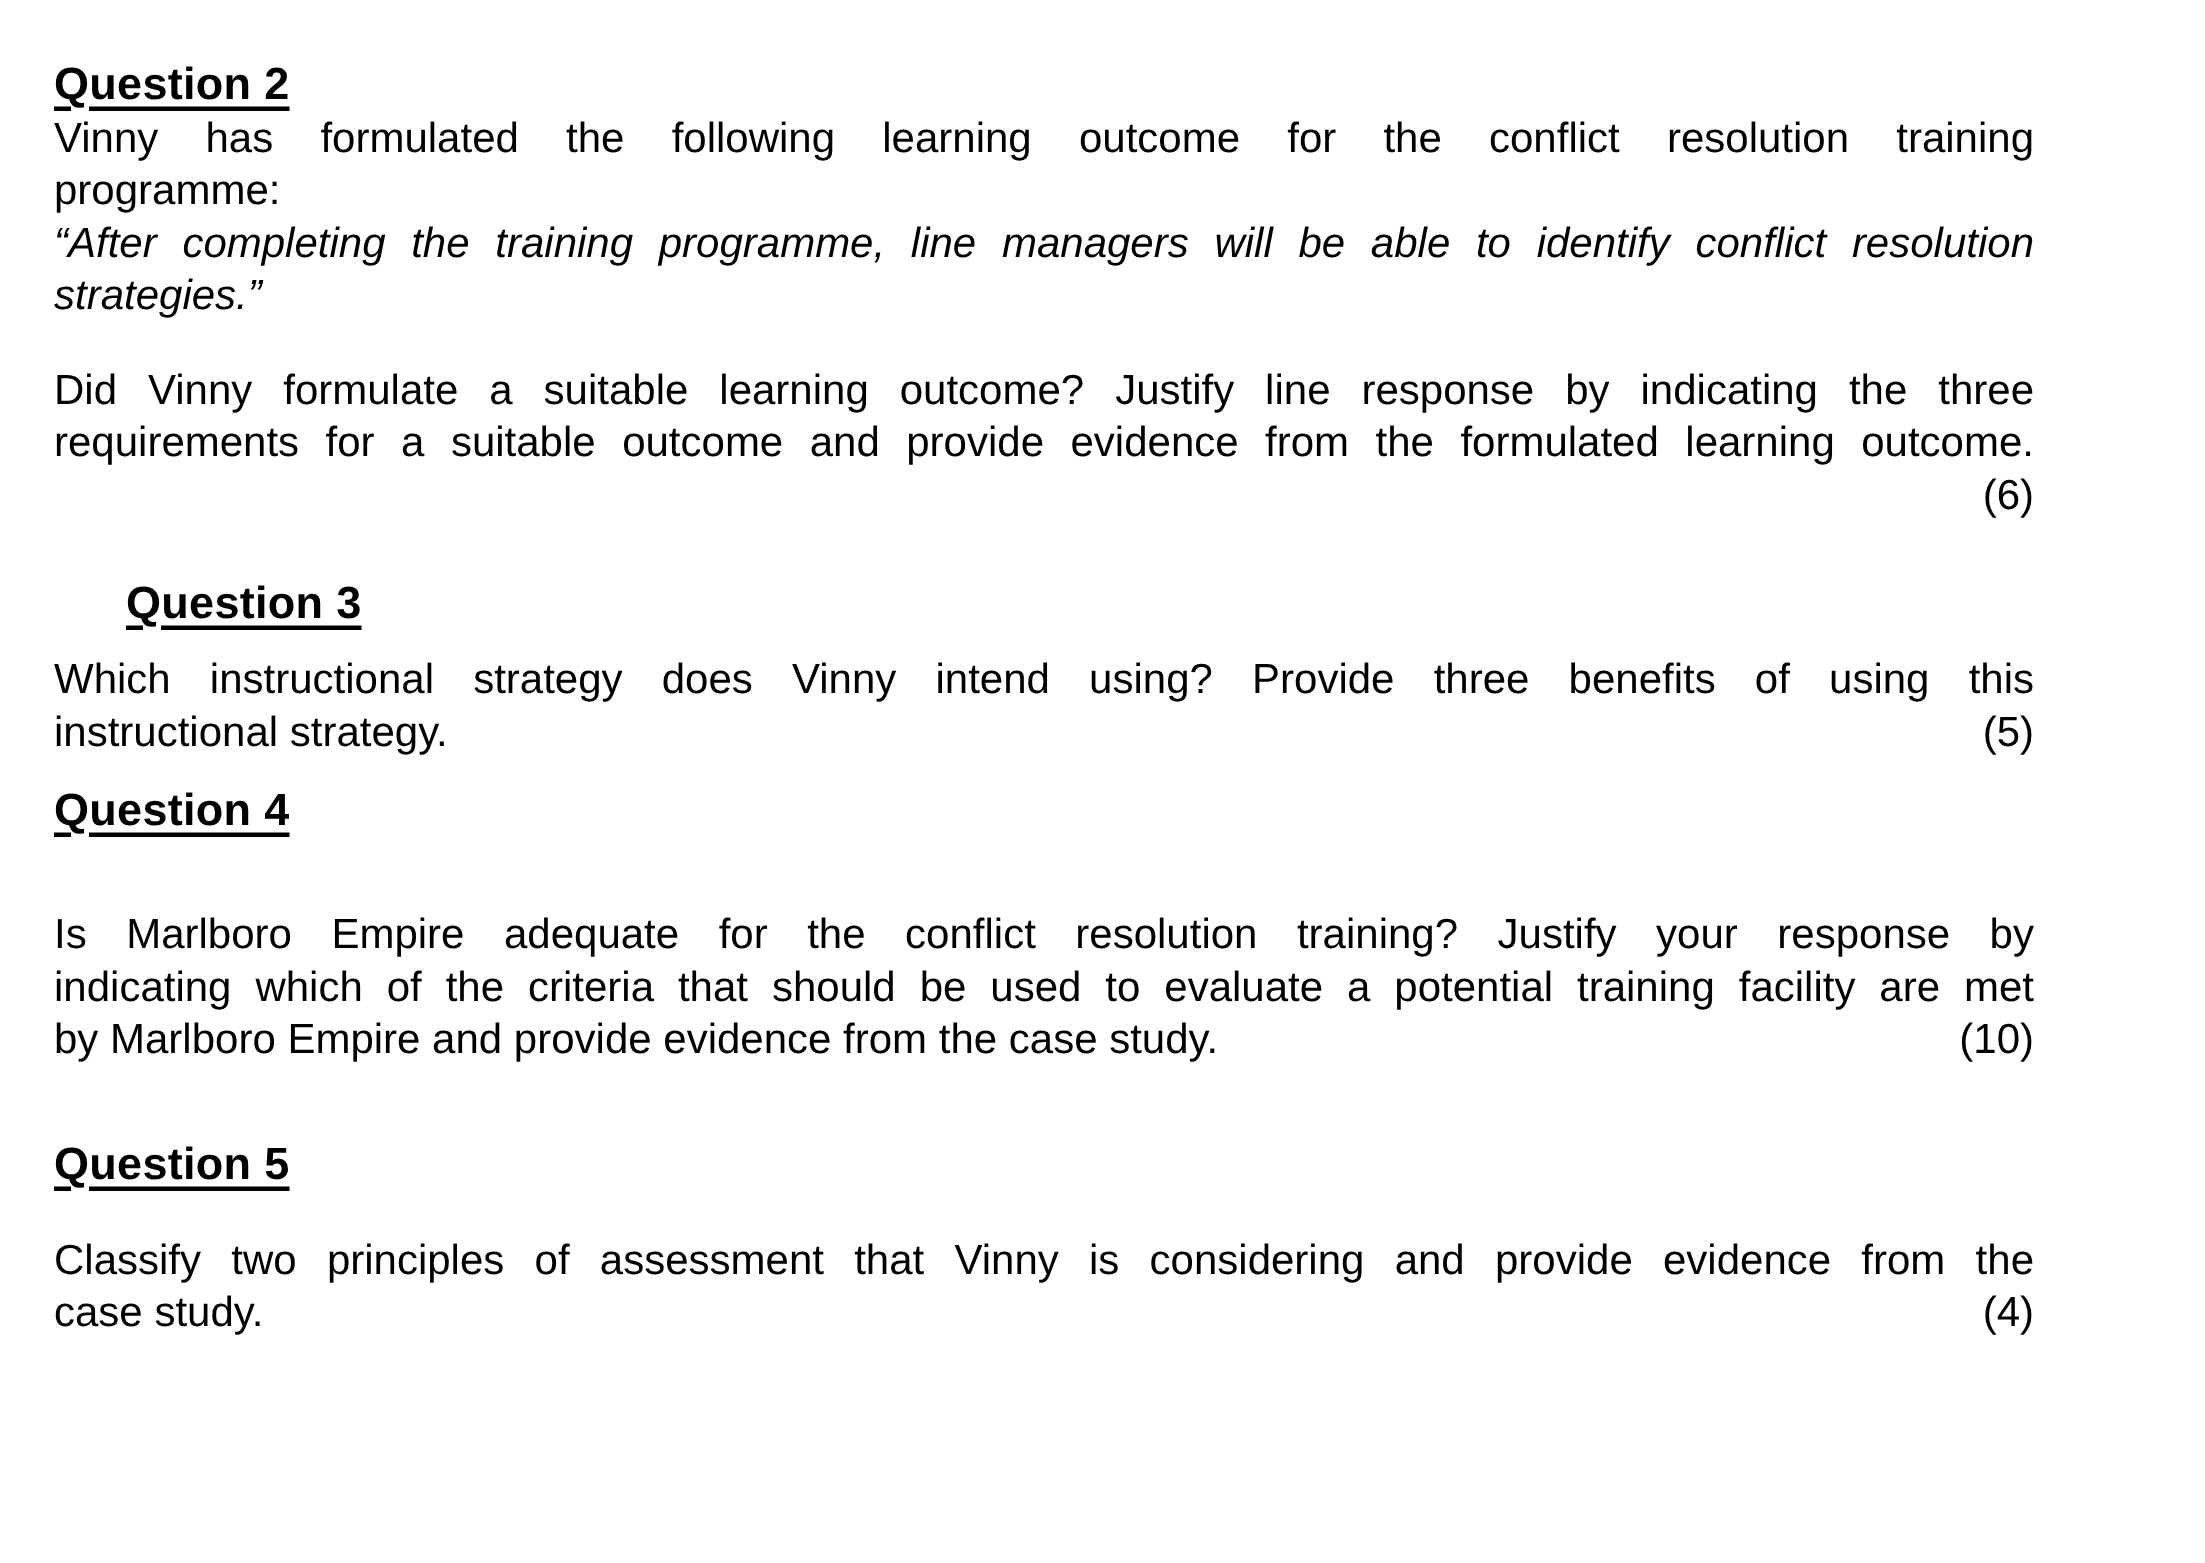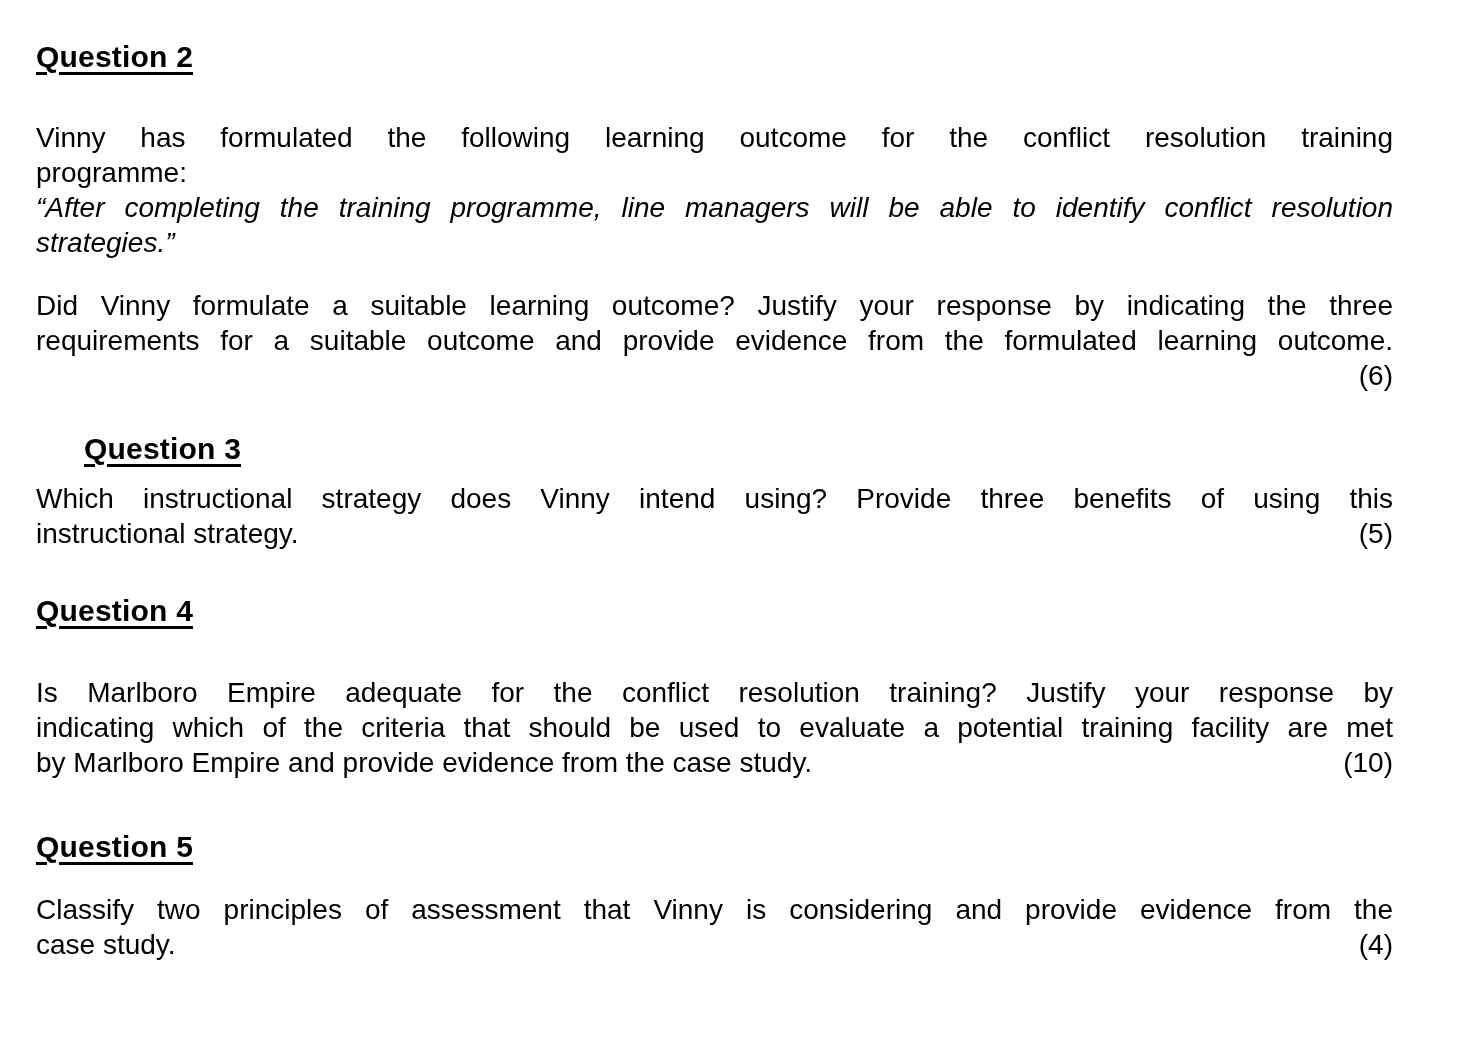--- a/index.html
+++ b/index.html
@@ -11,21 +11,21 @@
     width: 1470px;
     height: 1042px;
     font-family: "Liberation Sans", sans-serif;
     color: #000000;
     overflow: hidden;
   }
   .page {
     box-sizing: border-box;
     width: 1470px;
     height: 1042px;
-    padding: 39px 77px 0 36px;
+    padding: 39px 114px 0 36px;
   }
   .heading {
     font-size: 30px;
     font-weight: bold;
     line-height: 35px;
     text-decoration: underline;
     text-decoration-thickness: 3px;
     text-underline-offset: 5px;
     letter-spacing: 0.2px;
   }
@@ -42,26 +42,26 @@
     justify-content: space-between;
     align-items: flex-start;
   }
   .mark-line {
     text-align: right;
   }
   .italic {
     font-style: italic;
   }
   
-  .m46 { margin-top: 46px; }
+  .m46 { }
   .m29 { }
   .m28 { margin-top: 28px; }
   .m38 { margin-top: 38px; margin-left: 48px; }
   .m15 { margin-top: 15px; }
-  .m42 { margin-top: 42px; }
+  .m42 { margin-top: 18px; }
   .m47 { margin-top: 47px; }
   .m49 { margin-top: 49px; }
 </style>
 </head>
 <body>
 
 <div class="page">
 
   <div class="heading">Question 2</div>
 
@@ -69,21 +69,21 @@
     <div class="line jl">Vinny has formulated the following learning outcome for the conflict resolution training</div>
     <div class="line">programme:</div>
   </div>
 
   <div class="m29 italic">
     <div class="line jl">“After completing the training programme, line managers will be able to identify conflict resolution</div>
     <div class="line">strategies.”</div>
   </div>
 
   <div class="m28">
-    <div class="line jl">Did Vinny formulate a suitable learning outcome? Justify your response by indicating the three</div>
+    <div class="line jl">Did Vinny formulate a suitable learning outcome? Justify line response by indicating the three</div>
     <div class="line jl">requirements for a suitable outcome and provide evidence from the formulated learning outcome.</div>
     <div class="line mark-line">(6)</div>
   </div>
 
   <div class="heading m38">Question 3</div>
 
   <div class="m15">
     <div class="line jl">Which instructional strategy does Vinny intend using? Provide three benefits of using this</div>
     <div class="line split">
       <span>instructional strategy.</span>

